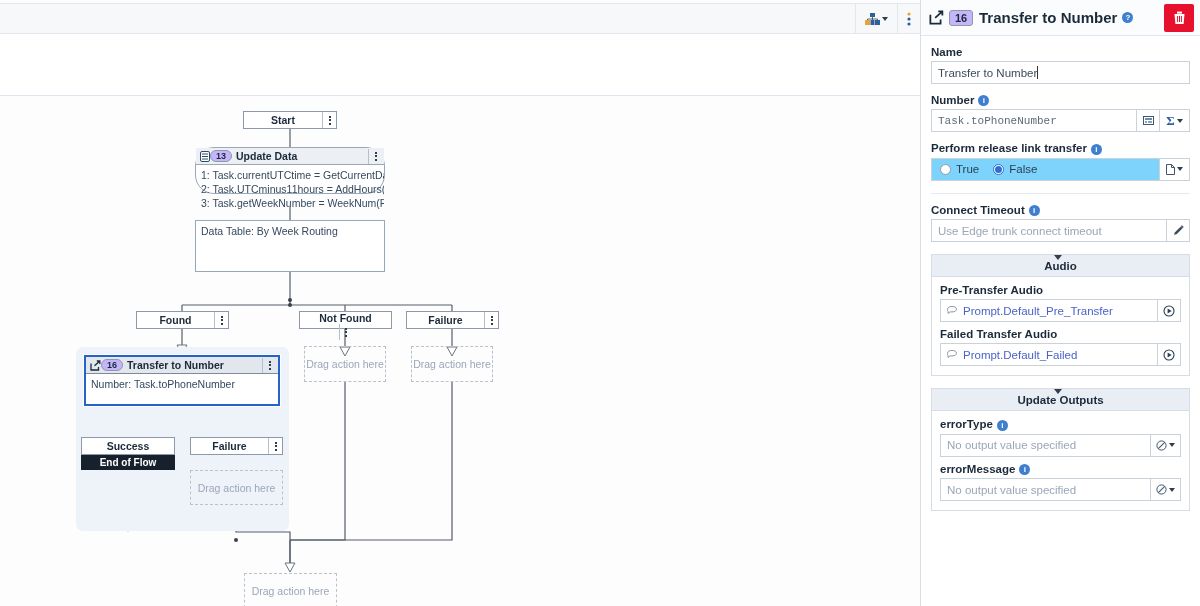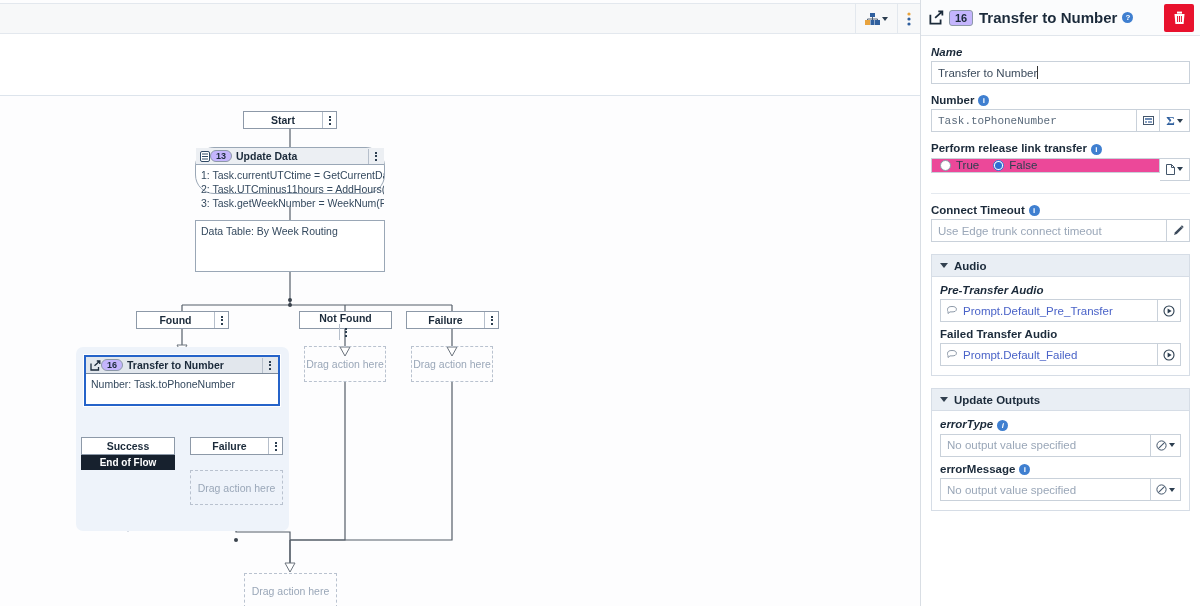--- a/index.html
+++ b/index.html
@@ -155,61 +155,61 @@
     margin-left: auto; width: 30px; height: 28px; margin-right: 6px;
     background: #e8112d; border-radius: 2px;
     display: flex; align-items: center; justify-content: center; cursor: pointer;
   }
 
   #props-body { padding: 8px 10px 0 10px; }
   .field-label {
     font-size: 11.5px; font-weight: bold; color: #1b2a3a;
     margin: 10px 0 3px 0; display: block;
   }
-  .field-label:first-child { margin-top: 2px; font-style: italic; }
+  .field-label:first-child { margin-top: 2px; }
   .inp-row { display: flex; align-items: stretch; }
   .inp {
     flex: 1; height: 23px; border: 1px solid #c9d1da; background: #fff;
     display: flex; align-items: center; padding: 0 6px;
     font-size: 11.5px; color: #3c4b5c; overflow: hidden; white-space: nowrap;
   }
   .inp.mono { font-family: "Liberation Mono", monospace; font-size: 11px; color: #5b6b7c; }
   .inp.ph { color: #9aa7b8; }
   .inp.linkval { color: #4a63c8; }
   .caret { display:inline-block; width:1px; height:13px; background:#333; margin-left:0px; }
   .adorn {
     width: 23px; height: 23px; border: 1px solid #c9d1da; border-left: none;
     background: #fff; display: flex; align-items: center; justify-content: center;
     cursor: pointer; flex: none;
   }
   .adorn.wide { width: 30px; }
   .tri { width:0;height:0;border-left:3px solid transparent;border-right:3px solid transparent;border-top:4px solid #2c3e50; margin-left:2px;}
 
   .radio-row {
-    display: flex; align-items: center; height: 15px;
-    border: 1px solid #c9d1da; background: #ec4899; flex: 1; padding: 0 8px;
+    display: flex; align-items: center; height: 23px;
+    border: 1px solid #c9d1da; background: #7dd3fc; flex: 1; padding: 0 8px;
   }
   .radio { display: flex; align-items: center; margin-right: 14px; cursor: pointer; font-size: 11.5px; color:#2c3e50;}
   .rdot {
     width: 11px; height: 11px; border-radius: 50%;
     border: 1px solid #8d99a8; background: #fff; margin-right: 5px;
     display:flex; align-items:center; justify-content:center;
   }
   .rdot.on { border-color: #2e6fd1; }
   .rdot.on::after { content:''; width:7px; height:7px; border-radius:50%; background:#2e6fd1; }
 
   .hr { height: 1px; background: #e4e9ef; margin: 12px 0 0 0; }
 
   .section {
     margin-top: 12px; border: 1px solid #d6dde6;
   }
   .section-head {
     height: 22px; background: #e9eef4; border-bottom: 1px solid #d6dde6;
     display: flex; align-items: center; padding: 0 8px;
-    font-size: 11.5px; font-weight: bold; color: #1b2a3a; cursor: pointer;
+    font-size: 11.5px; font-weight: bold; color: #1b2a3a; cursor: pointer; flex-direction: column;
   }
   .twisty { width:0;height:0;border-left:4px solid transparent;border-right:4px solid transparent;border-top:5px solid #32404f; margin-right:6px;}
   .section-body { padding: 6px 8px 9px 8px; background: #fff; }
   .section-body .field-label { margin-top: 6px; }
   .section-body .field-label.first { margin-top: 1px; }
 </style>
 </head>
 <body>
 
 <div id="app">

